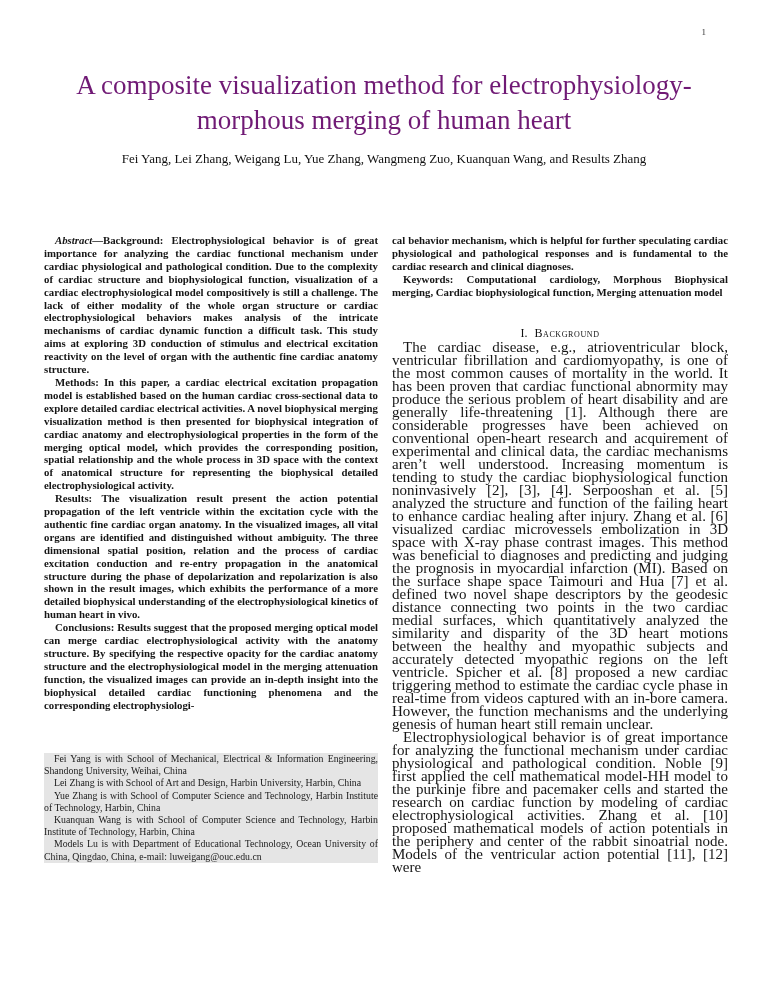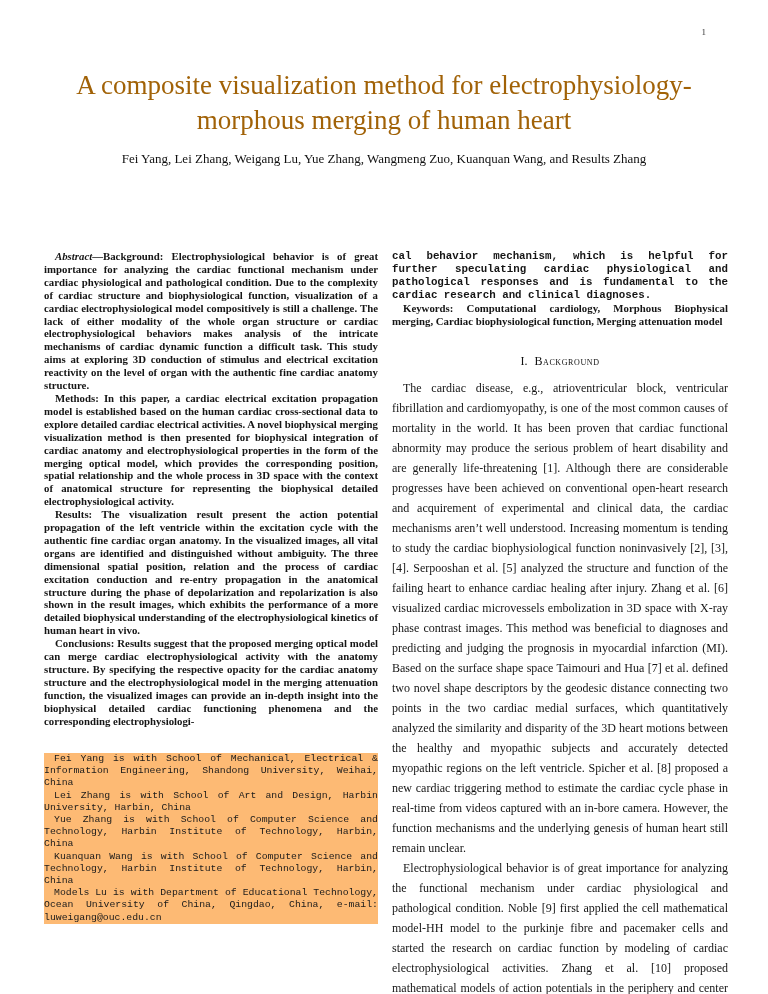--- a/index.html
+++ b/index.html
@@ -32,69 +32,67 @@
     left: 0;
     width: 768px;
     text-align: center;
   }
   .paper-title {
     font-weight: 400;
     font-size: 27px;
     line-height: 35px;
     max-width: 640px;
     margin: 0 auto;
-    color: #a16207;
+    color: #701a75;
   }
   .authors {
     margin-top: 13px;
     font-size: 13px;
     color: #111;
   }
   .col {
     position: absolute;
-    top: 250px;
+    top: 234px;
   }
   .col-left  { left: 44px;  width: 334px; }
   .col-right { left: 392px; width: 336px; }
   .abs {
     font-size: 10.8px;
     font-weight: bold;
     line-height: 12.9px;
     text-align: justify;
     text-indent: 11px;
     color: #151515;
   }
   .abs .abstract-lead { font-style: italic; }
-  .noindent { text-indent: 0; font-family: Liberation Mono, monospace; }
+  .noindent { text-indent: 0; }
   .preview { font-style: italic; }
   .section-heading {
     margin-top: 27px;
-    margin-bottom: 9px;
     text-align: center;
     font-size: 12px;
     font-weight: 400;
     color: #111;
   }
   .section-heading .sec-num { margin-right: 7px; }
   .smallcaps { font-variant: small-caps; letter-spacing: 0.6px; }
   .body-par {
-    font-size: 12px;
+    font-size: 15px;
     font-weight: 400;
-    line-height: 20px;
+    line-height: 13px;
     text-align: justify;
     text-indent: 11px;
     color: #151515;
   }
   .footnotes {
     position: absolute;
     left: 44px;
     top: 753px;
     width: 334px;
-    background: #fdba74;
-    font-family: Liberation Mono, monospace;
+    background: #e5e5e5;
   }
   .fn {
     font-size: 9.8px;
     line-height: 12.2px;
     text-align: justify;
     text-indent: 10px;
     color: #1a1a1a;
   }
 </style>
 </head>

